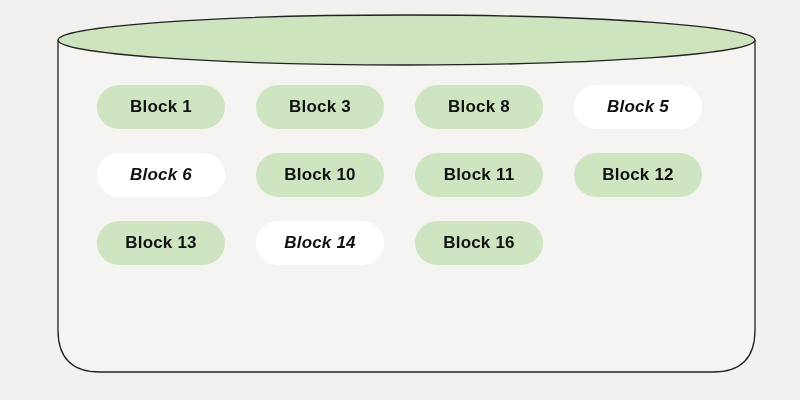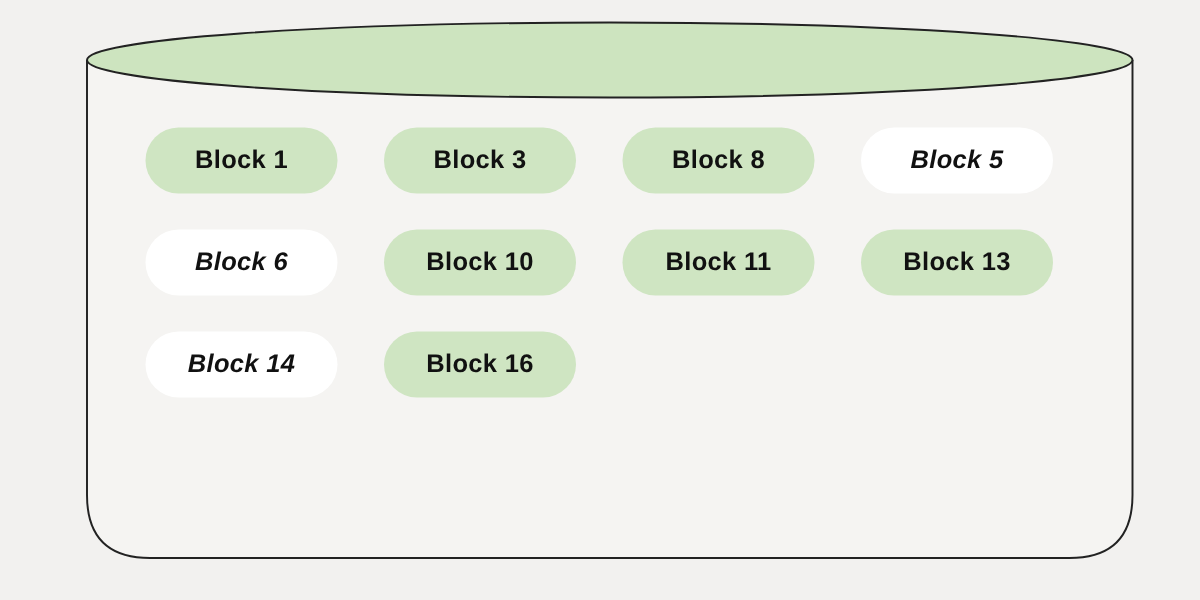--- a/index.html
+++ b/index.html
@@ -83,20 +83,23 @@
       <div class="block white">
       <span>Block 6</span>
     </div>
       <div class="block green">
       <span>Block 10</span>
     </div>
       <div class="block green">
       <span>Block 11</span>
     </div>
       <div class="block green">
+      <span>Block 12</span>
+    </div>
+      <div class="block green">
       <span>Block 13</span>
     </div>
       <div class="block white">
       <span>Block 14</span>
     </div>
       <div class="block green">
       <span>Block 16</span>
     </div>
     </div>
 

